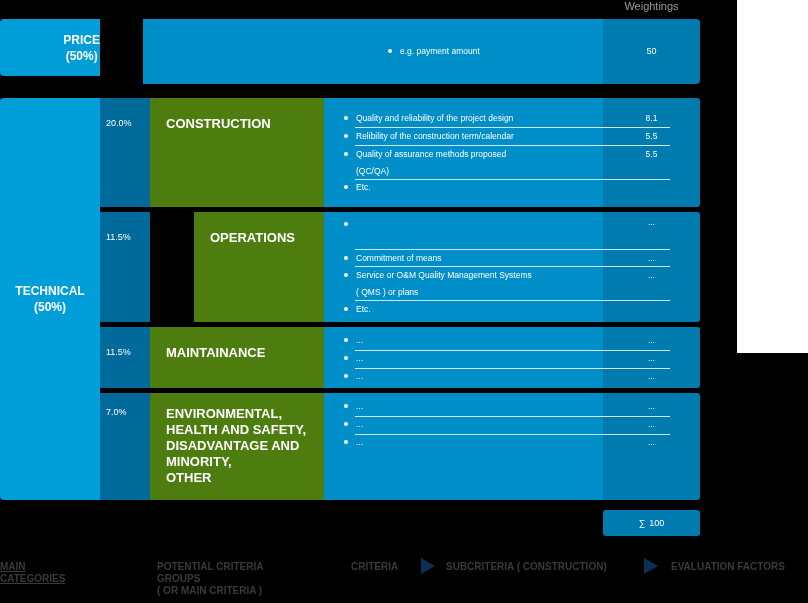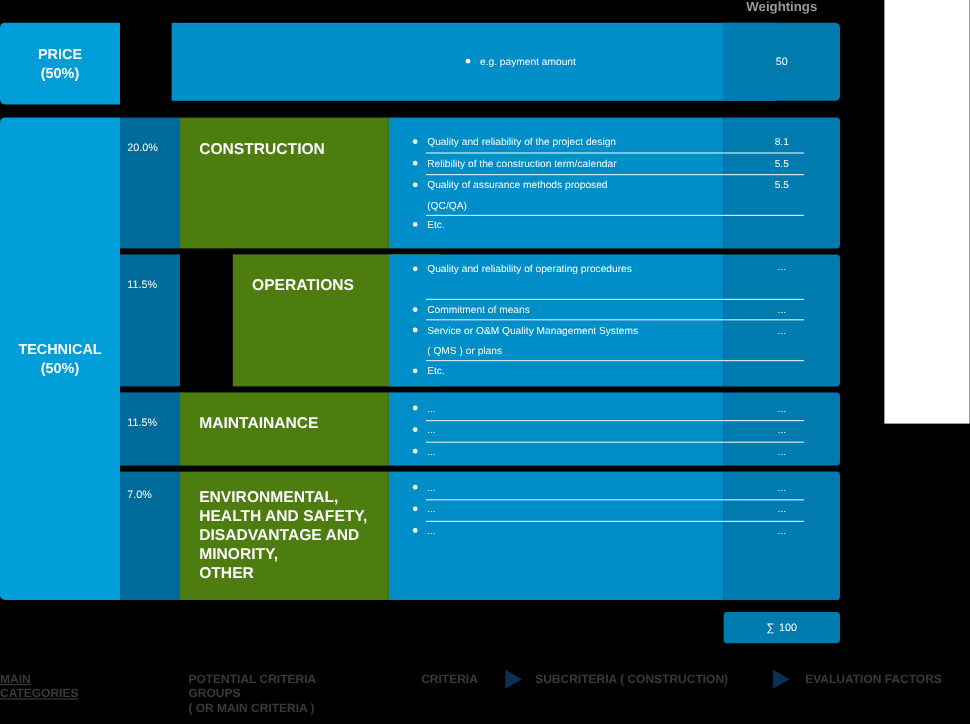--- a/index.html
+++ b/index.html
@@ -1,19 +1,19 @@
 <!DOCTYPE html>
 <html><head>
 <meta charset="utf-8">
 <style>
   html, body { margin:0; padding:0; }
   body { width:808px; height:603px; background:#000; position:relative; overflow:hidden; font-family:"Liberation Sans", sans-serif; color:#fff; }
   .abs { position:absolute; box-sizing:border-box; }
   .white-rect { left:737px; top:0; width:71px; height:353px; background:#fff; }
-  .weightings-label { left:603px; top:0; width:97px; text-align:center; font-size:11px; font-weight:bold; color:#9a9a9a; line-height:12px; }
+  .weightings-label { left:603px; top:0; width:97px; text-align:center; font-size:11px; font-weight:normal; color:#9a9a9a; line-height:12px; }
   .main-cat { background:#009ed8; display:flex; align-items:center; justify-content:center; text-align:center; font-weight:bold; font-size:12px; line-height:16px; border-radius:4px 0 0 4px; }
   .price-criteria { background:#008ec8;margin-left:43px; }
   .weight-col { background:#007bb0; }
   .row-pct { background:#006a9a; font-size:9px; padding:20px 0 0 6px; }
   .row-name { background:#4d7c0f; font-size:13px; font-weight:bold; padding:18px 0 14px 16px; line-height:16px; }
   .row-crit { background:#008ec8; }
   .row-w { background:#007bb0; border-radius:0 3px 3px 0; }
   .item { position:absolute; left:20px; font-size:8.5px; line-height:17px; }
   .item .dot { position:absolute; left:0; top:6px; width:4px; height:4px; border-radius:50%; background:#fff; }
   .item .txt { margin-left:12px; display:block; }
@@ -21,21 +21,21 @@
   .sum-box { left:603px; top:510px; width:97px; height:26px; background:#007bb0; border-radius:3px; font-size:9px; display:flex; align-items:center; justify-content:center; }
   .footer { font-size:10px; font-weight:bold; color:#3a3a3a; line-height:12px; }
   .tri { width:0; height:0; border-top:8px solid transparent; border-bottom:8px solid transparent; border-left:14px solid #0d2f55; }
 </style>
 </head>
 <body>
 
 <div class="abs white-rect"></div>
 <div class="abs weightings-label">Weightings</div>
 
-<div class="abs main-cat" style="left:0;top:19px;width:100px;height:68px;">
+<div class="abs main-cat" style="left:0;top:19px;width:100px;height:57px;justify-content:flex-end;">
   <div><span>PRICE</span><br><span>(50%)</span></div>
 </div>
 <div class="abs price-criteria" style="left:100px;top:19px;width:503px;height:65px;">
   <div class="item" style="left:245px;top:24px;">
     <span class="dot"></span>
     <span class="txt">e.g. payment amount</span>
   </div>
 </div>
 <div class="abs weight-col" style="left:603px;top:19px;width:97px;height:65px;border-radius:0 4px 4px 0;">
   <div style="position:absolute;left:0;right:0;top:24px;text-align:center;font-size:9px;line-height:17px;">50</div>
@@ -72,21 +72,20 @@
 <div class="abs" style="left:603px;top:146px;width:97px;font-size:8.5px;line-height:17px;text-align:center;">5.5</div>
 <div class="abs line" style="top:127px;"></div>
 <div class="abs line" style="top:145px;"></div>
 <div class="abs line" style="top:179px;"></div>
 
 <div class="abs row-pct" style="left:100px;top:212px;width:50px;height:110px;">11.5%</div>
 <div class="abs row-name" style="left:150px;top:212px;width:174px;height:110px;margin-left:44px;">OPERATIONS</div>
 <div class="abs row-crit" style="left:324px;top:212px;width:279px;height:110px;">
   <div class="item" style="top:4px;">
       <span class="dot"></span>
-      <span class="txt">Quality and reliability of operating procedures</span>
     </div>
   <div class="item" style="top:38px;">
       <span class="dot"></span>
       <span class="txt">Commitment of means</span>
     </div>
   <div class="item" style="top:55px;">
       <span class="dot"></span>
       <span class="txt">Service or O&amp;M Quality Management Systems</span>
       <span class="txt">( QMS ) or plans</span>
     </div>

